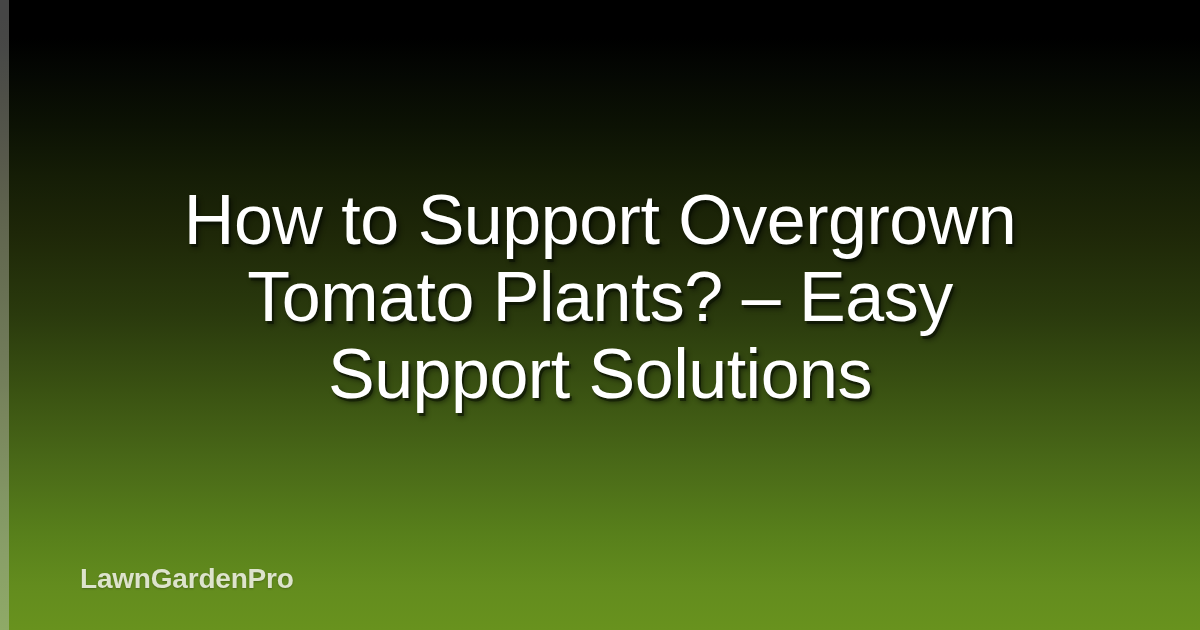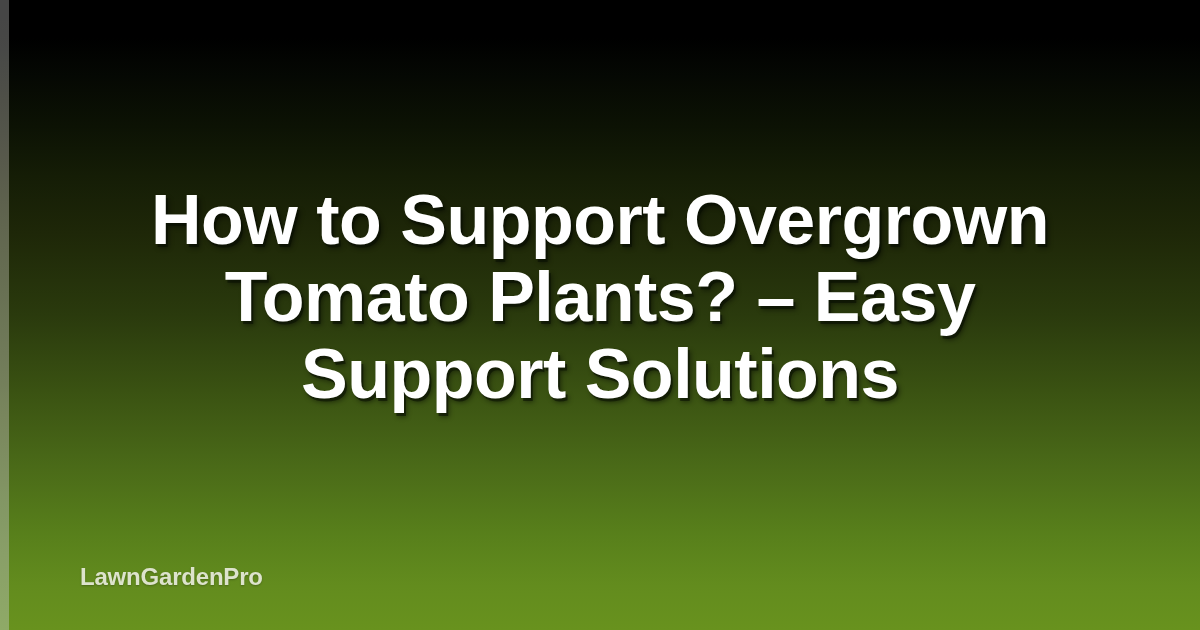--- a/index.html
+++ b/index.html
@@ -71,36 +71,36 @@
     top: 182px;
     left: 60px;
     right: 60px;
     text-align: center;
   }
 
   .title {
     margin: 0;
     font-family: "Liberation Sans", "DejaVu Sans", sans-serif;
     font-size: 70px;
-    font-weight: 700;
+    font-weight: 400;
     line-height: 77px;
     letter-spacing: -0.5px;
     color: #ffffff;
     text-shadow:
       2px 3px 0px rgba(8, 14, 2, 0.55),
       3px 4px 5px rgba(0, 0, 0, 0.45);
     white-space: pre-line;
   }
 
   .brand {
     position: absolute;
     left: 80px;
     top: 563px;
     font-family: "Liberation Sans", "DejaVu Sans", sans-serif;
-    font-size: 24px;
+    font-size: 28px;
     font-weight: 700;
     letter-spacing: -0.2px;
     color: #dde3cc;
     text-shadow: 0px 1px 2px rgba(0, 0, 0, 0.25);
   }
 </style>
 </head>
 <body>
 
 <div class="card">

